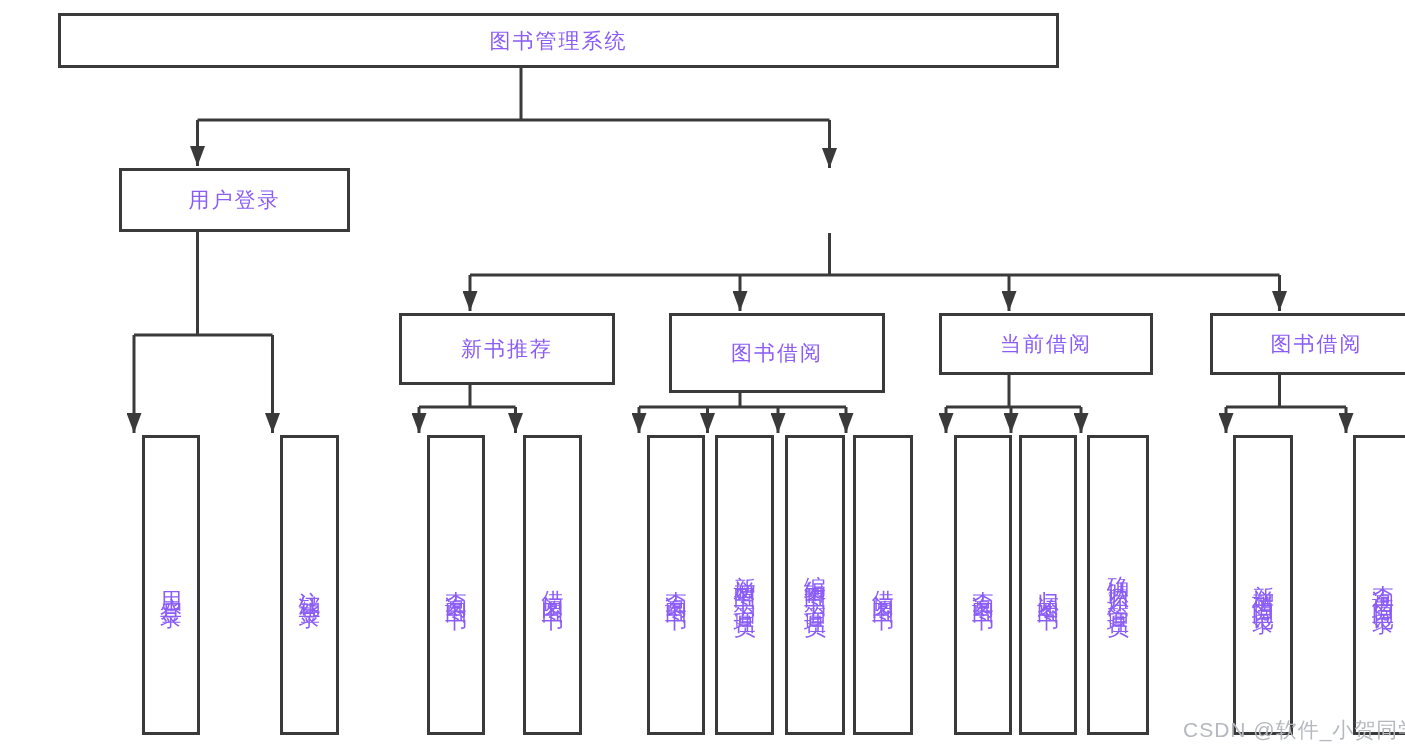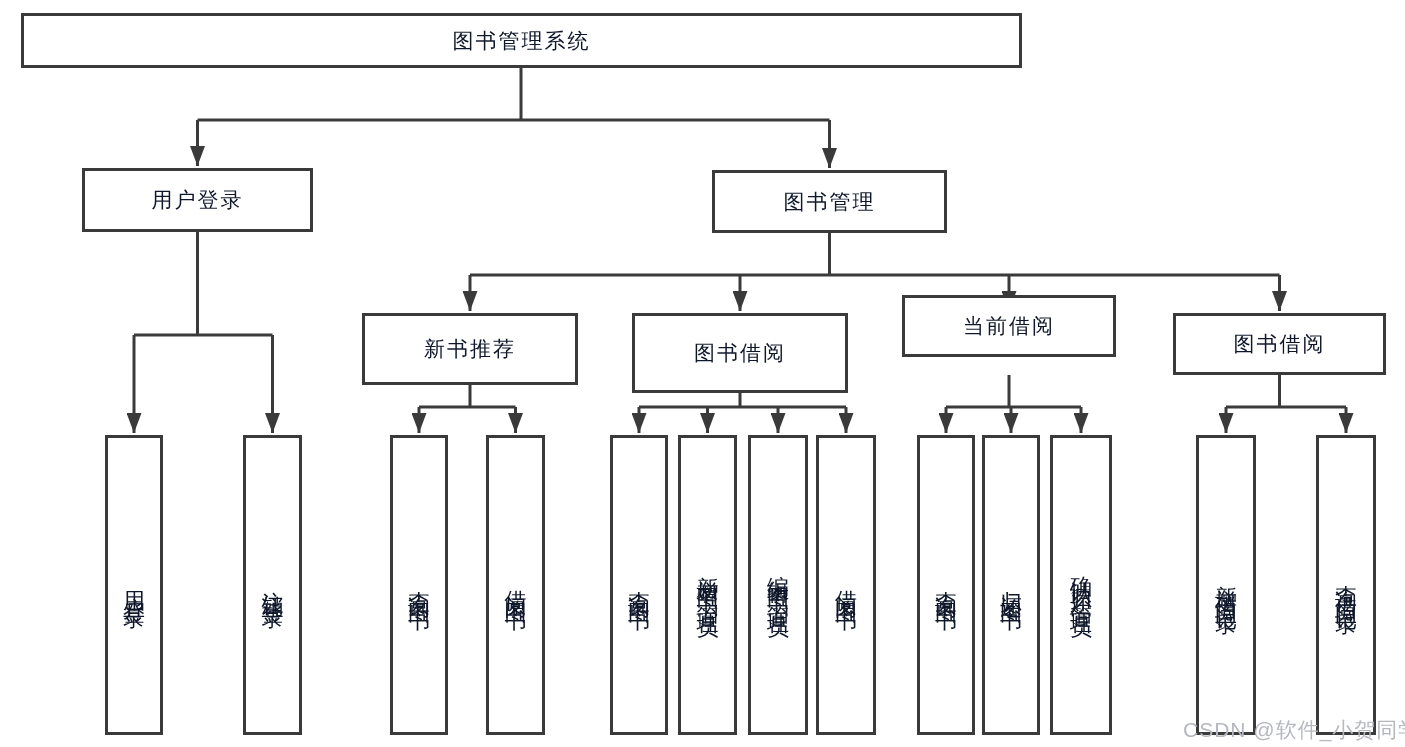--- a/index.html
+++ b/index.html
@@ -23,24 +23,25 @@
   }
   .node {
     position: absolute;
     box-sizing: border-box;
     background: #ffffff;
     border: 3px solid #3a3a3a;
     display: flex;
     align-items: center;
     justify-content: center;
     z-index: 1;
-    color: #0f172a;
+    color: #8b5cf6;
     font-size: 21px;
     letter-spacing: 2px;
     white-space: nowrap;
+    margin-left: 37px;
   }
   .node.h-node {
     text-align: center;
   }
   .node.leaf {
     width: 58px;
     top: 435px;
     height: 300px;
   }
   .leaf .vtext {
@@ -105,25 +106,24 @@
 
       <path d="M1279.5,375 L1279.5,407 M1226,407 L1346,407"></path>
       <line x1="1226" y1="407" x2="1226" y2="433" marker-end="url(#arrow)"></line>
       <line x1="1346" y1="407" x2="1346" y2="433" marker-end="url(#arrow)"></line>
     </g>
   </svg>
 
   <div class="node h-node" style="left:21px; top:13px; width:1001px; height:55px;">图书管理系统</div>
 
   <div class="node h-node" style="left:82px; top:168px; width:231px; height:64px;">用户登录</div>
-  <div class="node h-node" style="left:712px; top:170px; width:235px; height:63px;">图书管理</div>
 
   <div class="node h-node" style="left:362px; top:313px; width:216px; height:72px;">新书推荐</div>
   <div class="node h-node" style="left:632px; top:313px; width:216px; height:80px;">图书借阅</div>
-  <div class="node h-node" style="left:902px; top:295px; width:214px; height:62px;">当前借阅</div>
+  <div class="node h-node" style="left:902px; top:313px; width:214px; height:62px;">当前借阅</div>
   <div class="node h-node" style="left:1173px; top:313px; width:213px; height:62px;">图书借阅</div>
 
   <div class="node leaf" style="left:105px;">
     <span class="vtext">用户登录</span>
   </div>
   <div class="node leaf" style="left:243px; width:59px;">
     <span class="vtext">注销登录</span>
   </div>
 
   <div class="node leaf" style="left:390px;">

